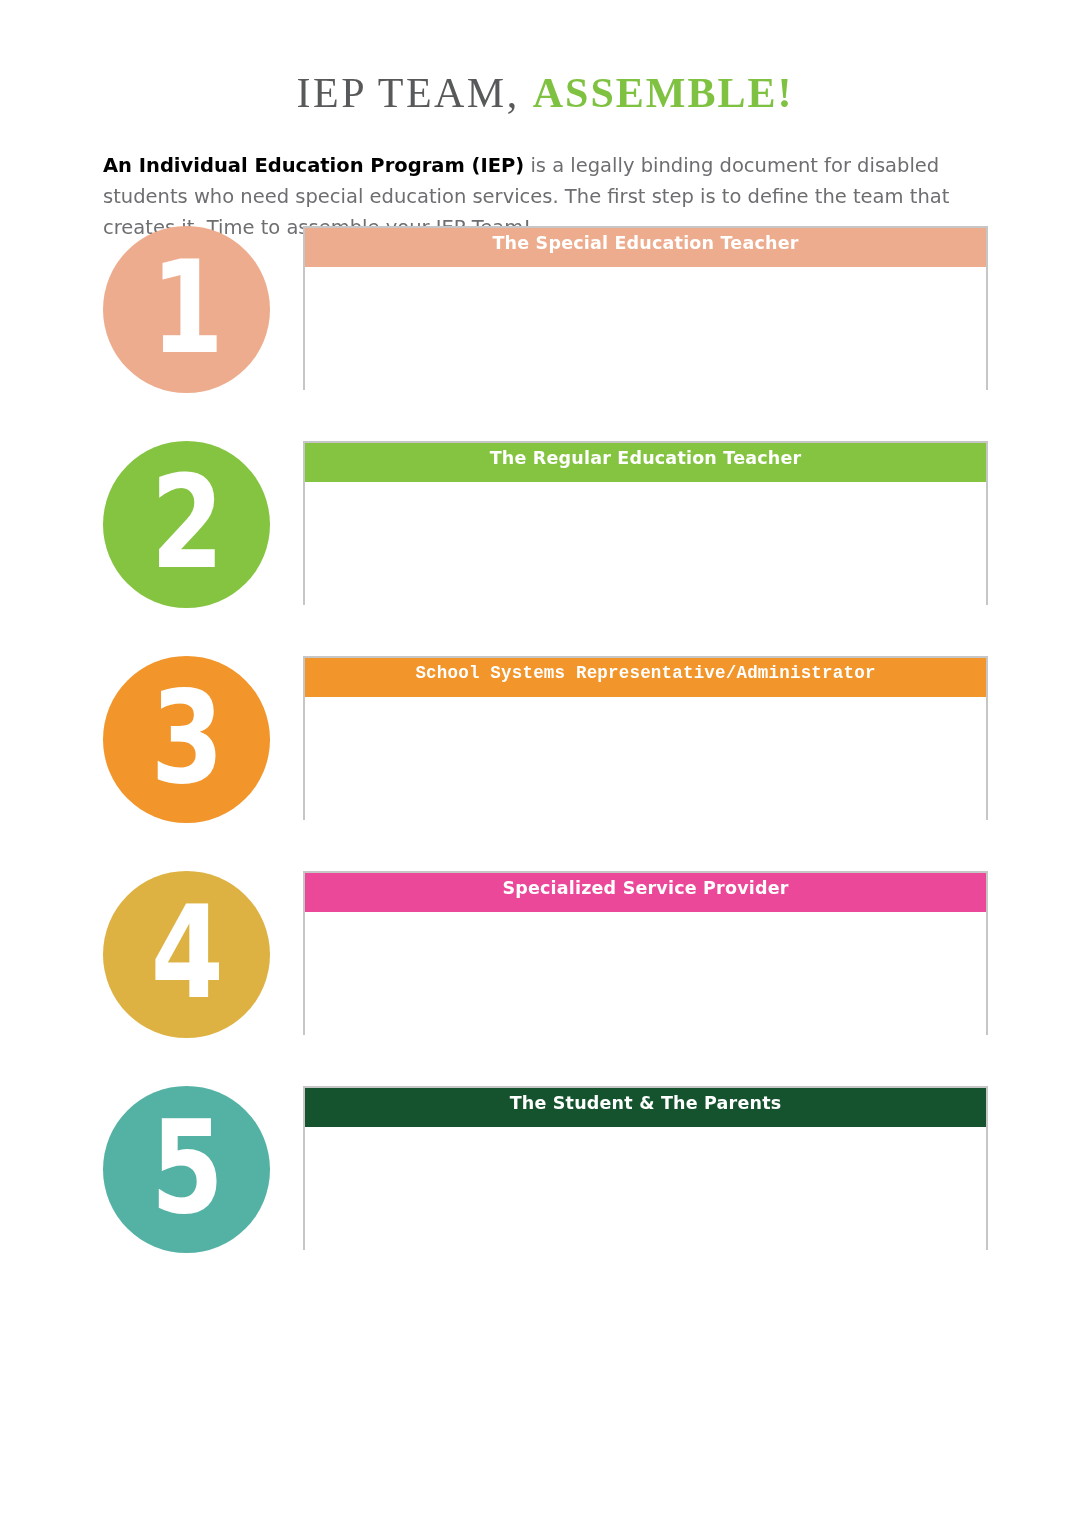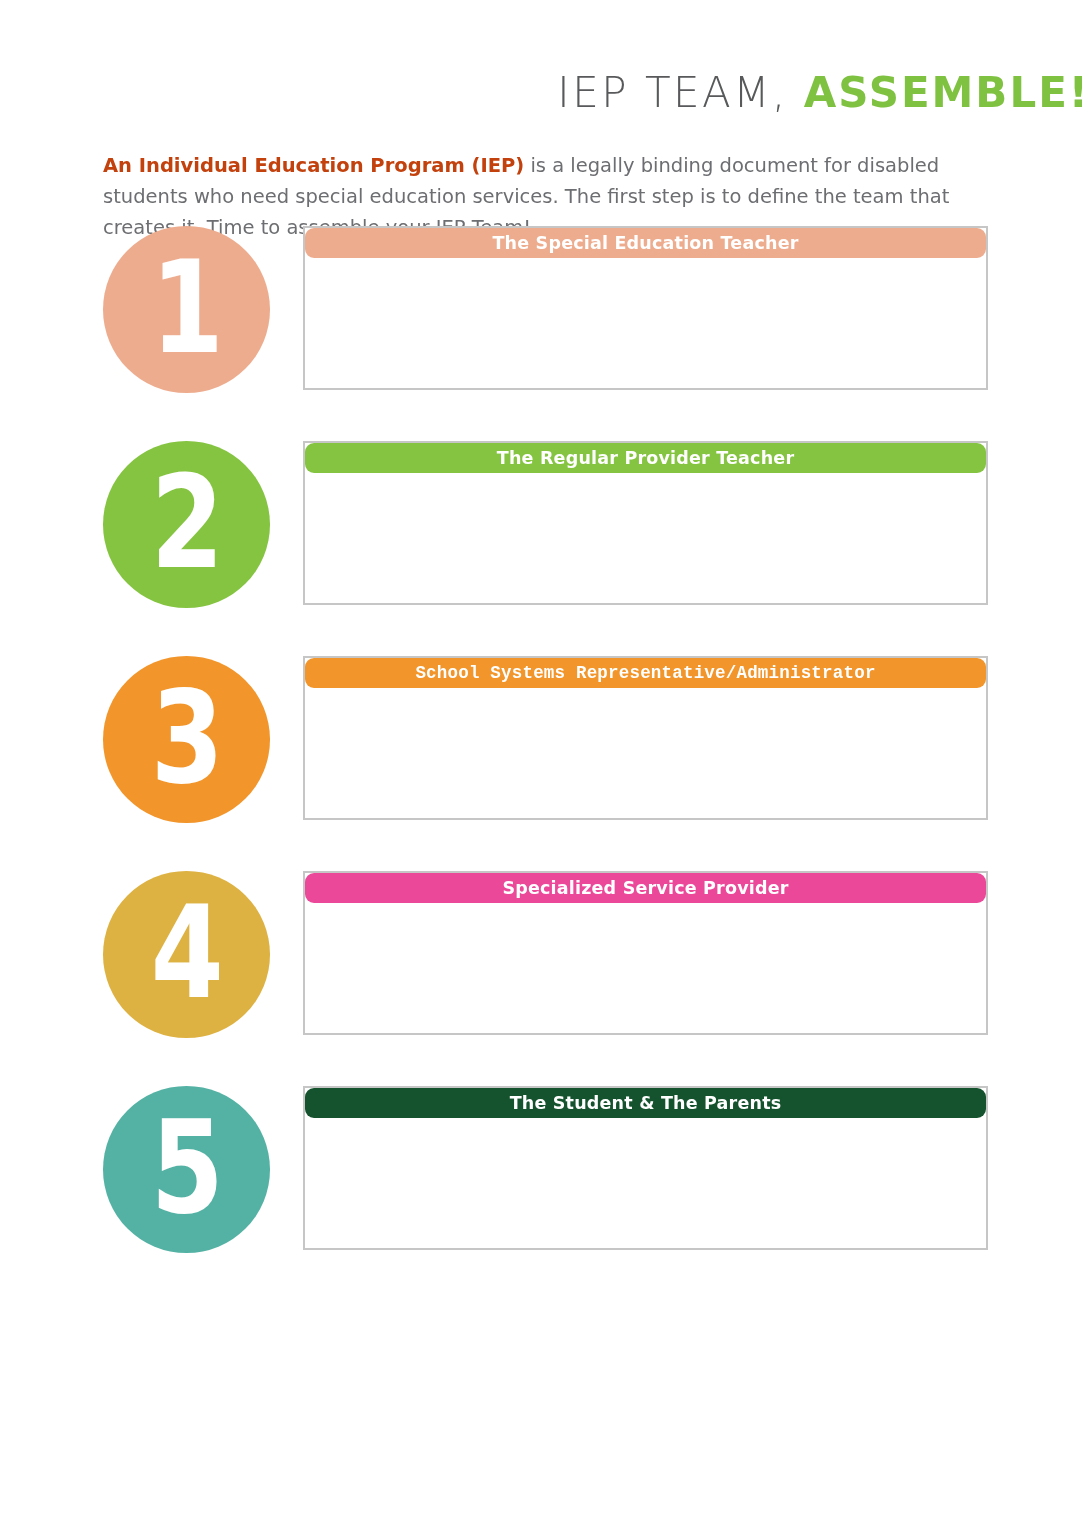--- a/index.html
+++ b/index.html
@@ -21,27 +21,28 @@
     height: 1536px;
     background: #ffffff;
   }
 
   
   .title {
     position: absolute;
     left: 0;
     top: 68px;
     width: 1090px;
-    text-align: right;
+    text-align: center;
     font-size: 42px;
     line-height: 50px;
     font-weight: 300;
     letter-spacing: 2.5px;
     color: #58595b;
     white-space: nowrap;
+    font-family: Liberation Serif, serif;
   }
   .title .title-accent {
     font-weight: 700;
     color: #7fc241;
     letter-spacing: 2px;
   }
 
   
   .intro {
     position: absolute;
@@ -49,21 +50,21 @@
     top: 130px;
     width: 868px;
     font-size: 19.5px;
     line-height: 31px;
     color: #6d6e71;
     font-weight: 400;
     text-align: left;
   }
   .intro .intro-bold {
     font-weight: 700;
-    color: #c2410c;
+    color: #000000;
   }
 
   
   .rows {
     position: absolute;
     left: 0;
     top: 226px;
     width: 1090px;
   }
   .row {
@@ -99,30 +100,29 @@
     position: absolute;
     left: 303px;
     top: 0;
     width: 685px;
     height: 164px;
     box-sizing: border-box;
     border: 2px solid #c6c6c6;
     background: #ffffff;
   }
   .card-header {
-    height: 30px;
+    height: 39px;
     line-height: 30px;
     text-align: center;
     color: #ffffff;
     font-size: 17.5px;
     font-weight: 700;
     letter-spacing: 0.2px;
     overflow: hidden;
     white-space: nowrap;
-    border-radius: 9px;
   }
   .card-body {
     height: 130px;
     background: #ffffff;
   }
 </style>
 </head>
 <body>
 
 <div class="page">
@@ -144,21 +144,21 @@
         <div class="card">
           <div class="card-header" style="background: rgb(238, 172, 142);">The Special Education Teacher</div>
           <div class="card-body"></div>
         </div>
       </div>
       <div class="row">
         <div class="num-circle" style="background: rgb(133, 196, 65);">
           <span class="num">2</span>
         </div>
         <div class="card">
-          <div class="card-header" style="background: rgb(133, 196, 65);">The Regular Provider Teacher</div>
+          <div class="card-header" style="background: rgb(133, 196, 65);">The Regular Education Teacher</div>
           <div class="card-body"></div>
         </div>
       </div>
       <div class="row">
         <div class="num-circle" style="background: rgb(242, 149, 42);">
           <span class="num">3</span>
         </div>
         <div class="card">
           <div class="card-header" style="background: rgb(242, 149, 42); font-family: Liberation Mono, monospace;">School Systems Representative/Administrator</div>
           <div class="card-body"></div>

